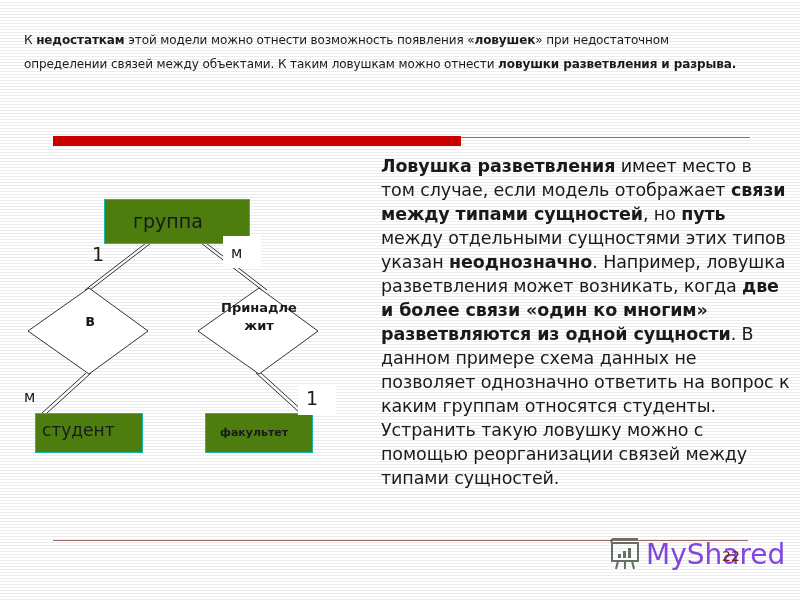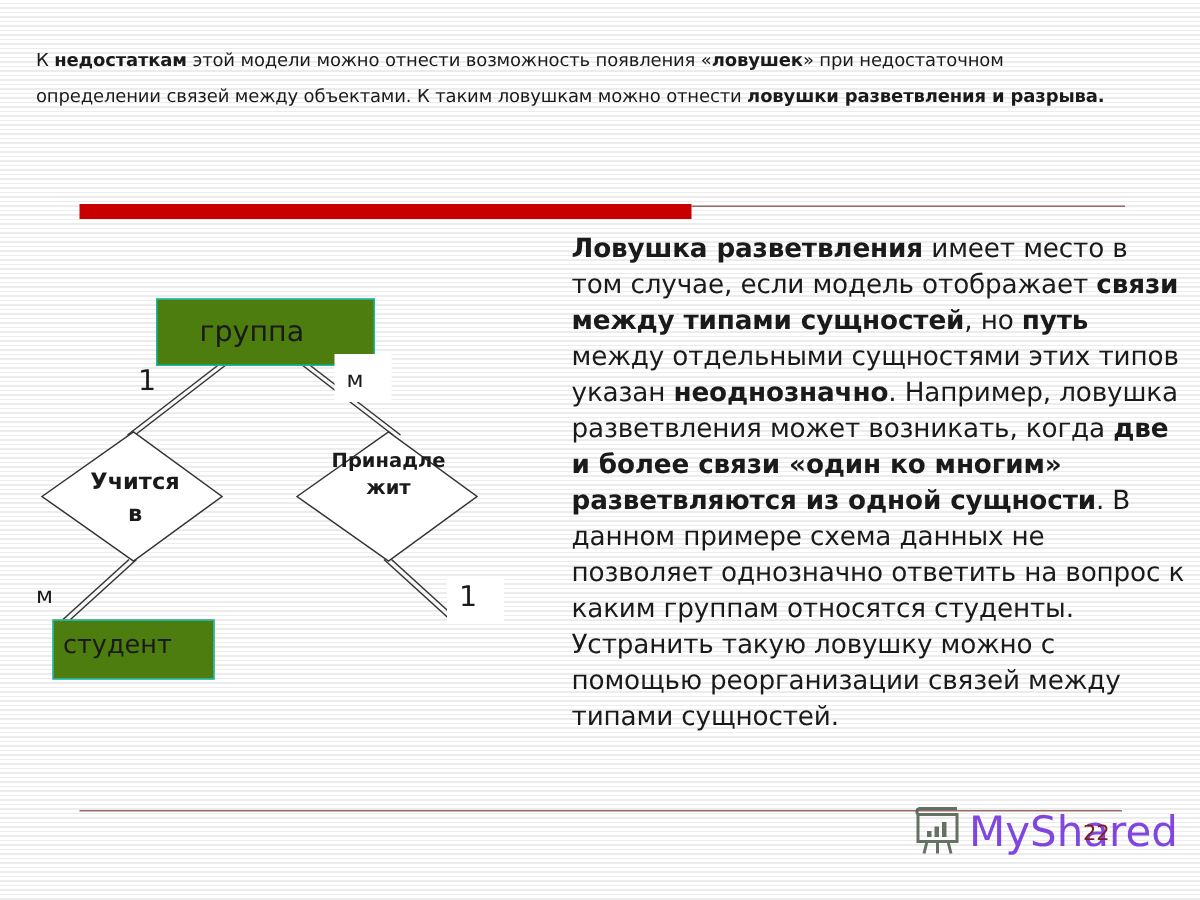--- a/index.html
+++ b/index.html
@@ -81,23 +81,25 @@
     <polygon points="28,331 89,288 148,331 89,374" fill="#fff" stroke="#333" stroke-width="1"></polygon>
     <polygon points="198,331 259,288 318,331 259,374" fill="#fff" stroke="#333" stroke-width="1"></polygon>
   </svg>
 
   <div class="entity ent-group">
     <span>группа</span>
   </div>
   <div class="entity ent-student">
     <span>студент</span>
   </div>
+  <div class="entity ent-faculty">
+    <span>факультет</span>
+  </div>
 
   <div class="rel-label" style="left:38px;top:311px;width:104px;">
-    <div>Учится</div>
     <div>в</div>
   </div>
   <div class="rel-label" style="left:203px;top:299px;width:112px;font-size:13px;line-height:18px;">
     <div>Принадле</div>
     <div>жит</div>
   </div>
 
   <div class="card" style="left:92px;top:243px;">1</div>
   <div class="card card-box" style="left:223px;top:236px;width:38px;height:32px;padding:8px 0 0 8px;box-sizing:border-box;font-size:15px;">м</div>
   <div class="card" style="left:24px;top:388px;font-size:15px;">м</div>

